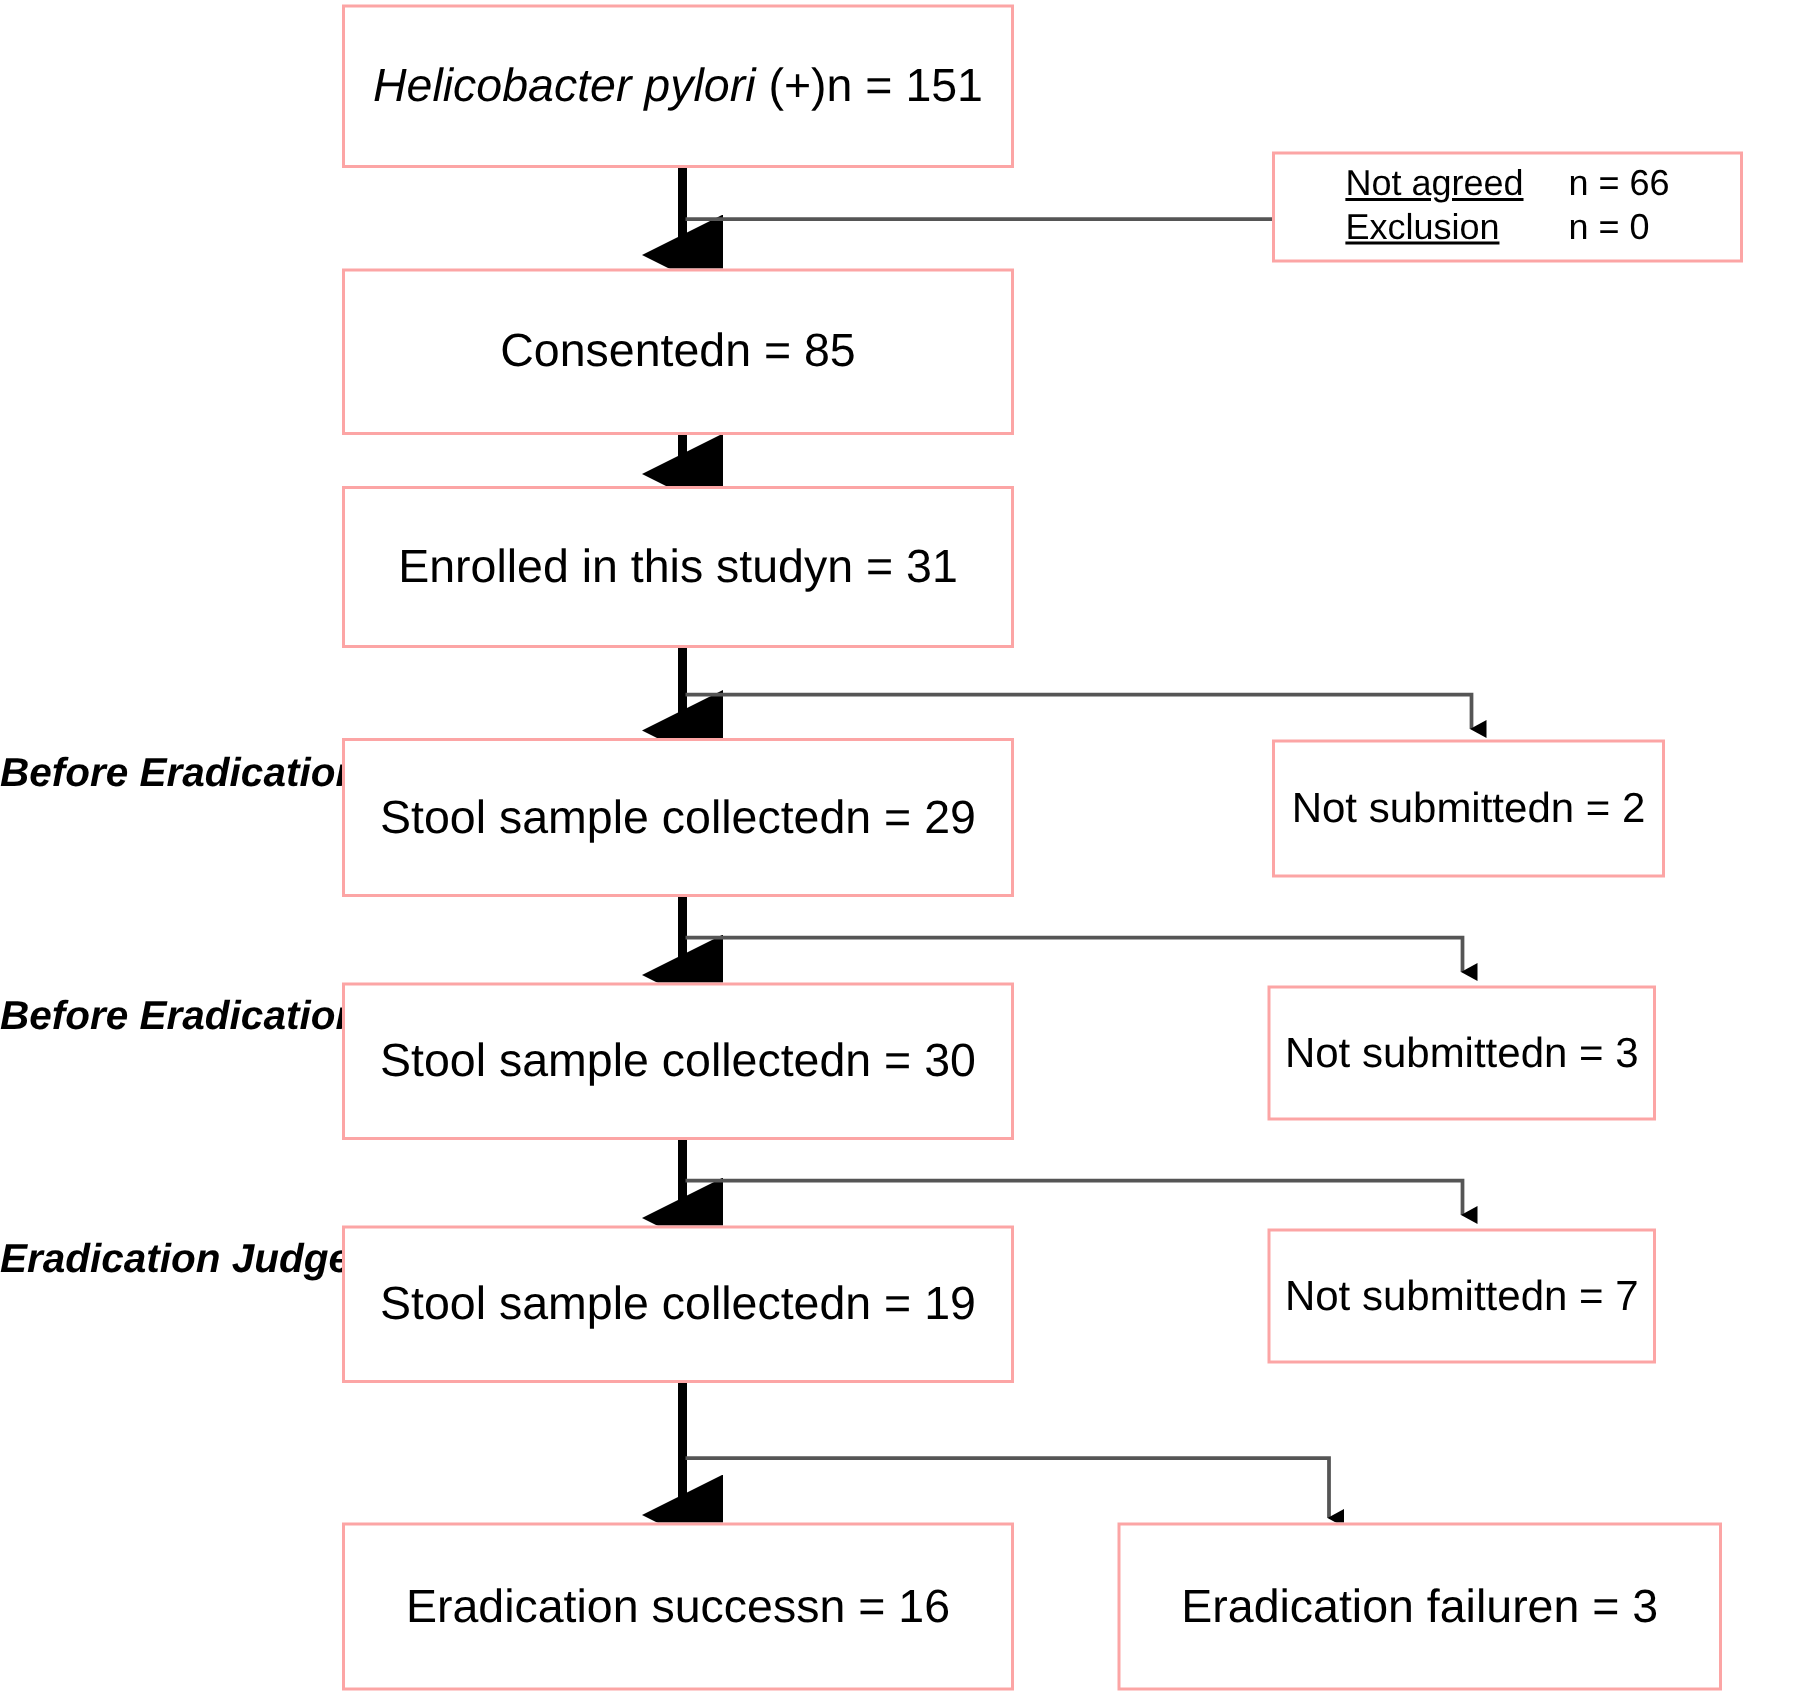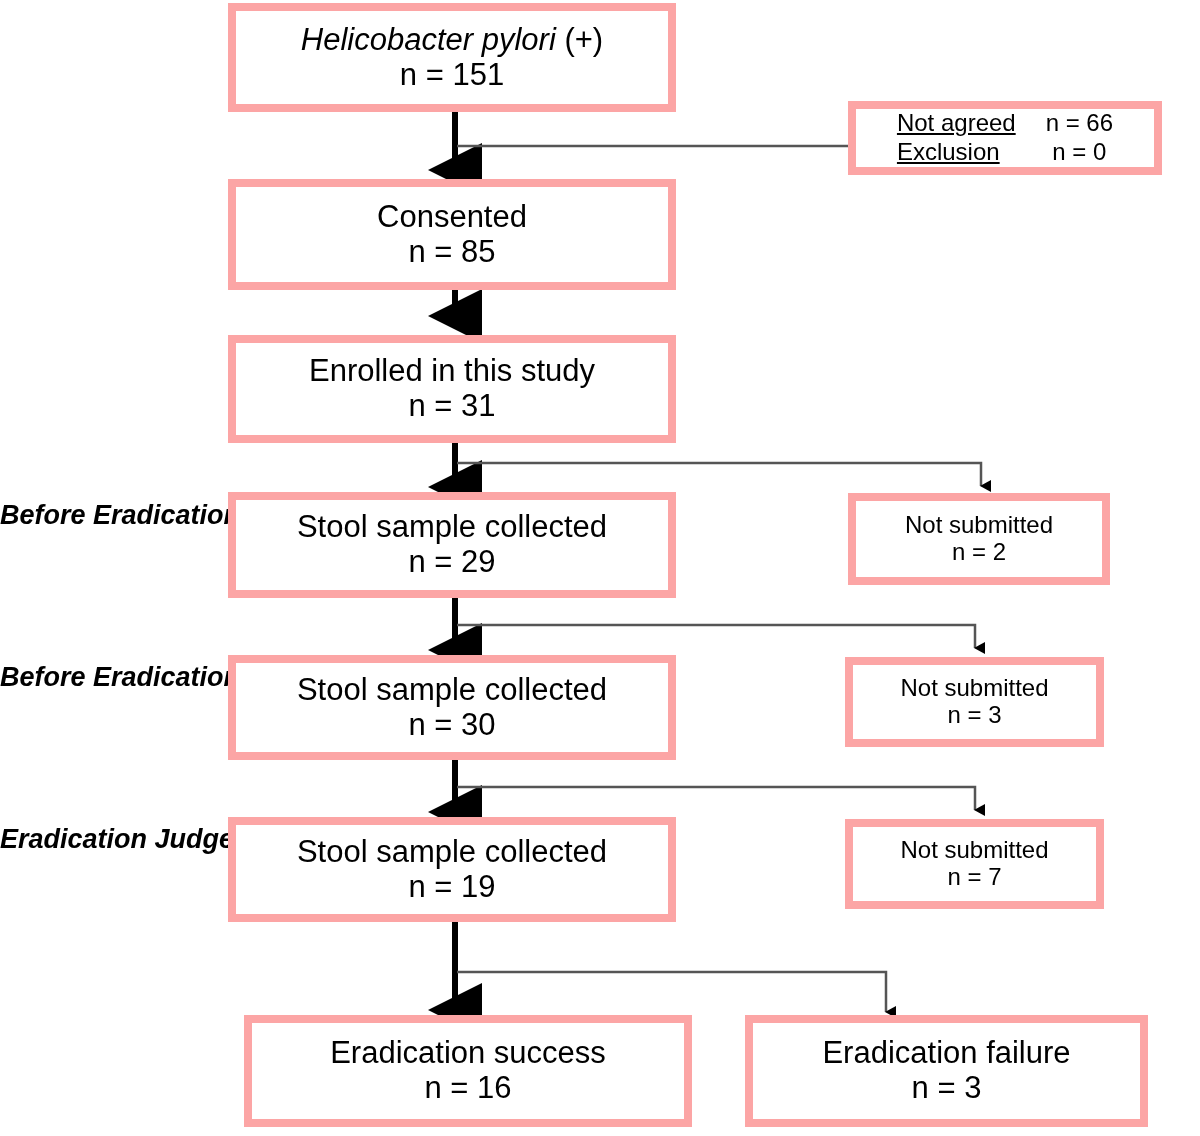--- a/index.html
+++ b/index.html
@@ -14,39 +14,39 @@
   #flowchart {
     position: relative;
     width: 1200px;
     height: 1136px;
     background: #ffffff;
     overflow: hidden;
   }
   .node {
     position: absolute;
     box-sizing: border-box;
-    border: 8px solid #fca5a5;
+    border: 2px solid #fca5a5;
     background: #ffffff;
     display: flex;
-    flex-direction: column;
+    flex-direction: row;
     align-items: center;
     justify-content: center;
     text-align: center;
     line-height: 1.12;
   }
   .node .line1,
   .node .line2 {
     display: block;
     white-space: nowrap;
   }
   .primary {
     font-size: 31px;
   }
   .secondary {
-    font-size: 24px;
+    font-size: 28px;
   }
   .italic-species {
     font-style: italic;
   }
   .stage-label {
     position: absolute;
     font-size: 27px;
     font-weight: bold;
     font-style: italic;
     text-align: center;
@@ -60,21 +60,21 @@
     row-gap: 2px;
     font-size: 24px;
     align-items: baseline;
   }
   .excl-grid .lbl {
     text-align: left;
     white-space: nowrap;
     text-decoration: underline;
   }
   .excl-grid .val {
-    text-align: center;
+    text-align: left;
     white-space: nowrap;
   }
   svg.connectors {
     position: absolute;
     left: 0;
     top: 0;
     width: 1200px;
     height: 1136px;
     pointer-events: none;
   }
@@ -130,41 +130,41 @@
       <span class="italic-species">Helicobacter pylori</span><span> (+)</span>
     </span>
     <span class="line2">n = 151</span>
   </div>
 
   <div class="node primary" style="left:228px; top:179px; width:448px; height:111px;">
     <span class="line1">Consented</span>
     <span class="line2">n = 85</span>
   </div>
 
-  <div class="node primary" style="left:228px; top:324px; width:448px; height:108px;margin-top:11px;">
+  <div class="node primary" style="left:228px; top:324px; width:448px; height:108px;">
     <span class="line1">Enrolled in this study</span>
     <span class="line2">n = 31</span>
   </div>
 
   <div class="node primary" style="left:228px; top:492px; width:448px; height:106px;">
     <span class="line1">Stool sample collected</span>
     <span class="line2">n = 29</span>
   </div>
 
   <div class="node primary" style="left:228px; top:655px; width:448px; height:105px;">
     <span class="line1">Stool sample collected</span>
     <span class="line2">n = 30</span>
   </div>
 
   <div class="node primary" style="left:228px; top:817px; width:448px; height:105px;">
     <span class="line1">Stool sample collected</span>
     <span class="line2">n = 19</span>
   </div>
 
-  <div class="node primary" style="left:228px; top:1015px; width:448px; height:112px;margin-left:16px;">
+  <div class="node primary" style="left:228px; top:1015px; width:448px; height:112px;">
     <span class="line1">Eradication success</span>
     <span class="line2">n = 16</span>
   </div>
 
   <div class="node primary" style="left:745px; top:1015px; width:403px; height:112px;">
     <span class="line1">Eradication failure</span>
     <span class="line2">n = 3</span>
   </div>
 
   <div class="node" style="left:848px; top:101px; width:314px; height:74px;">

